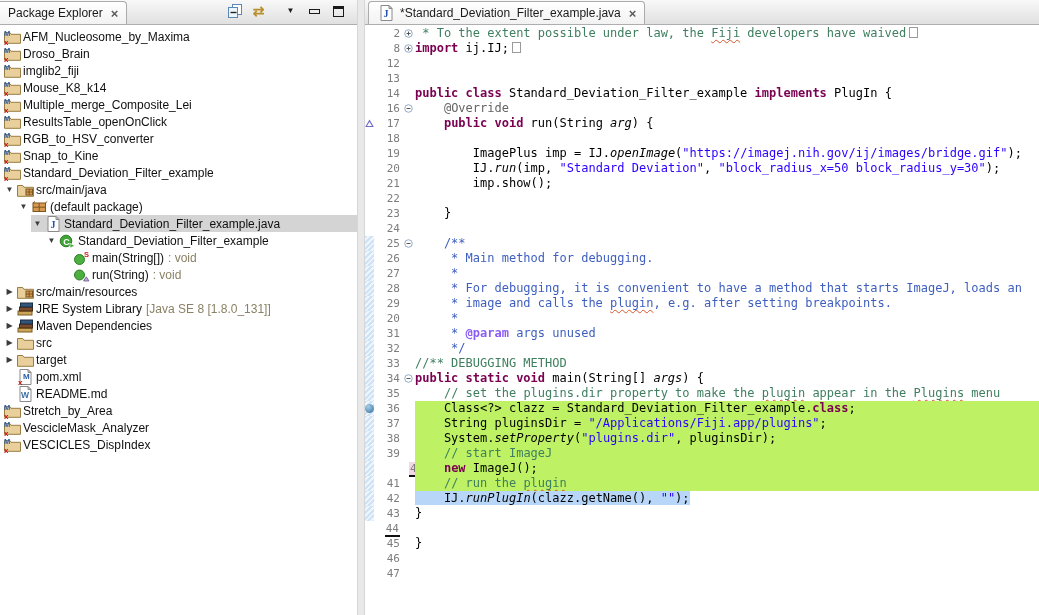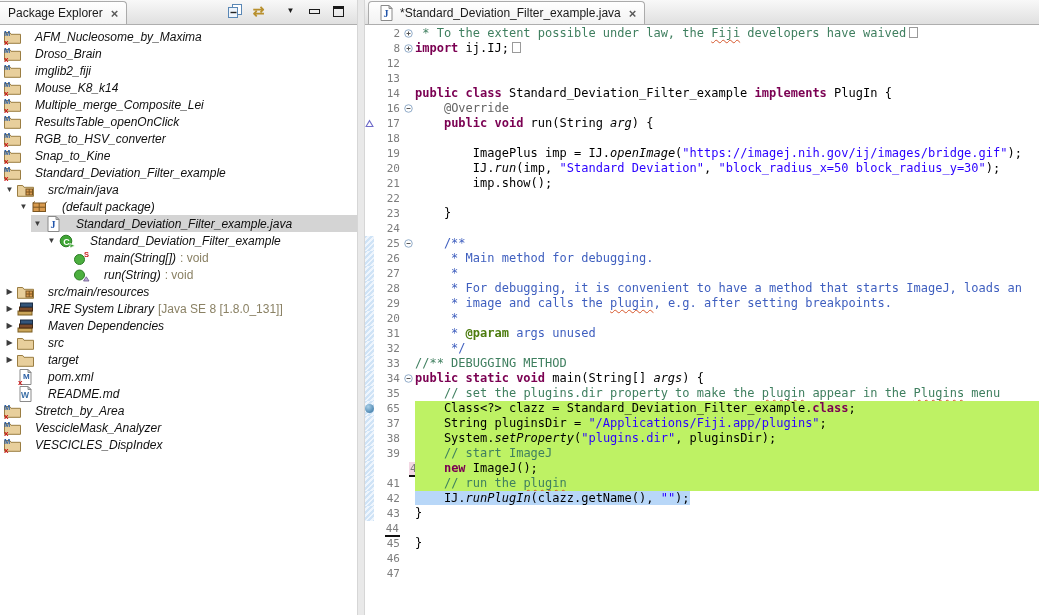--- a/index.html
+++ b/index.html
@@ -22,21 +22,21 @@
   .glyph-max{width:11px;height:11px;border:1px solid #1a1a1a;border-top:3px solid #1a1a1a;box-sizing:border-box;}
   .gap-group{margin-left:8px;}
 
   
   .tree{flex:1;overflow:hidden;padding-top:3px;}
   .trow{height:17px;display:flex;align-items:center;font-size:12px;white-space:nowrap;}
   .tsp{flex:none;height:1px;}
   .tarrow{width:13px;flex:none;font-size:8px;color:#3c3c3c;text-align:center;line-height:1;}
   .ticon{width:18px;flex:none;display:flex;align-items:center;justify-content:center;}
   .ticon svg{width:17px;height:16px;}
-  .tlabel{padding-left:14px;color:#101010;font-style:italic;}
+  .tlabel{padding-left:2px;color:#101010;}
   .tsuffix{color:#8a8164;padding-left:4px;}
 
   
   .editor-body{flex:1;overflow:hidden;padding-top:1px;font-family:"DejaVu Sans Mono",monospace;font-size:12px;}
   .erow{display:flex;height:15px;line-height:15px;}
   .ruler{width:9px;flex:none;position:relative;}
   .ruler.range{background:repeating-linear-gradient(135deg,#cfe3f6 0 2px,#eef5fd 2px 4px);}
   .bp{position:absolute;left:0;top:3px;width:9px;height:9px;border-radius:50%;background:radial-gradient(circle at 35% 30%,#a8cfe8,#2f6e9e);}
   .ovr{width:9px;height:9px;margin-top:3px;display:block;}
   .lnum{width:26px;flex:none;text-align:right;color:#7d7d7d;font-size:11px;padding-right:2px;}
@@ -47,21 +47,21 @@
   .code{flex:1;min-width:0;white-space:pre;color:#000;}
   .code.selfull{background:#bef264;}
   .seltext{background:#b8d7f8;}
 
   
   .p{color:#000;}
   .k{color:#7b0052;font-weight:bold;}
   .s{color:#2a00ff;}
   .c{color:#3f7f5f;}
   .j{color:#3f5fbf;}
-  .jt{color:#4d7c0f;font-weight:bold;}
+  .jt{color:#8b5cf6;font-weight:bold;}
   .a{color:#646464;}
   .m{font-style:italic;}
   .pi{font-style:italic;margin-top:34px;}
   .cq{color:#3f7f5f;text-decoration:underline wavy #d6572c 1px;text-underline-offset:2px;text-decoration-skip-ink:none;}
   .jq{color:#3f5fbf;text-decoration:underline wavy #d6572c 1px;text-underline-offset:2px;text-decoration-skip-ink:none;}
   .fbox{display:inline-block;width:7px;height:9px;border:1px solid #9a9a9a;margin-left:3px;vertical-align:-1px;background:#fff;}
 </style>
 </head>
 <body>
 
@@ -582,21 +582,21 @@
         <div class="erow">
           <span class="ruler range"></span>
           <span class="lnum"><span>35</span></span>
           <span class="fold"></span>
           <span class="code"><span class="p">    </span><span class="c">// set the plugins.dir property to make the </span><span class="cq">plugin</span><span class="c"> appear in the </span><span class="cq">Plugins</span><span class="c"> menu</span></span>
         </div>
         <div class="erow">
           <span class="ruler range">
             <span class="bp"></span>
           </span>
-          <span class="lnum"><span>65</span></span>
+          <span class="lnum"><span>36</span></span>
           <span class="fold"></span>
           <span class="code selfull"><span class="p">    Class&lt;?&gt; clazz = Standard_Deviation_Filter_example.</span><span class="k">class</span><span class="p">;</span></span>
         </div>
         <div class="erow">
           <span class="ruler range"></span>
           <span class="lnum"><span>37</span></span>
           <span class="fold"></span>
           <span class="code selfull"><span class="p">    String pluginsDir = </span><span class="s">"/Applications/Fiji.app/plugins"</span><span class="p">;</span></span>
         </div>
         <div class="erow">

